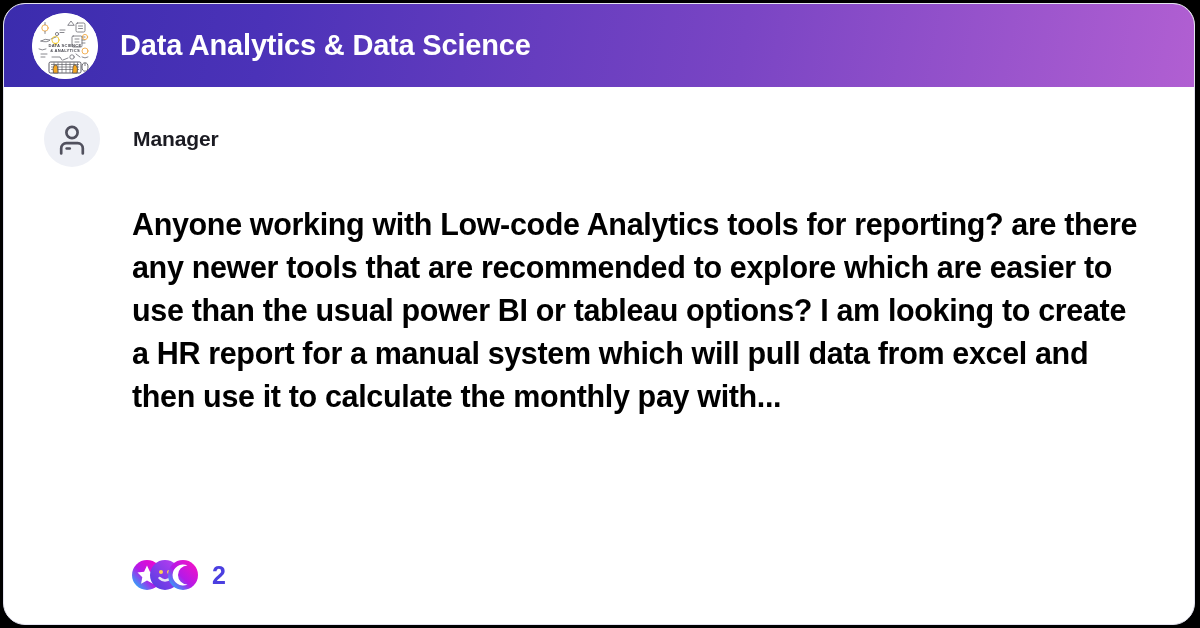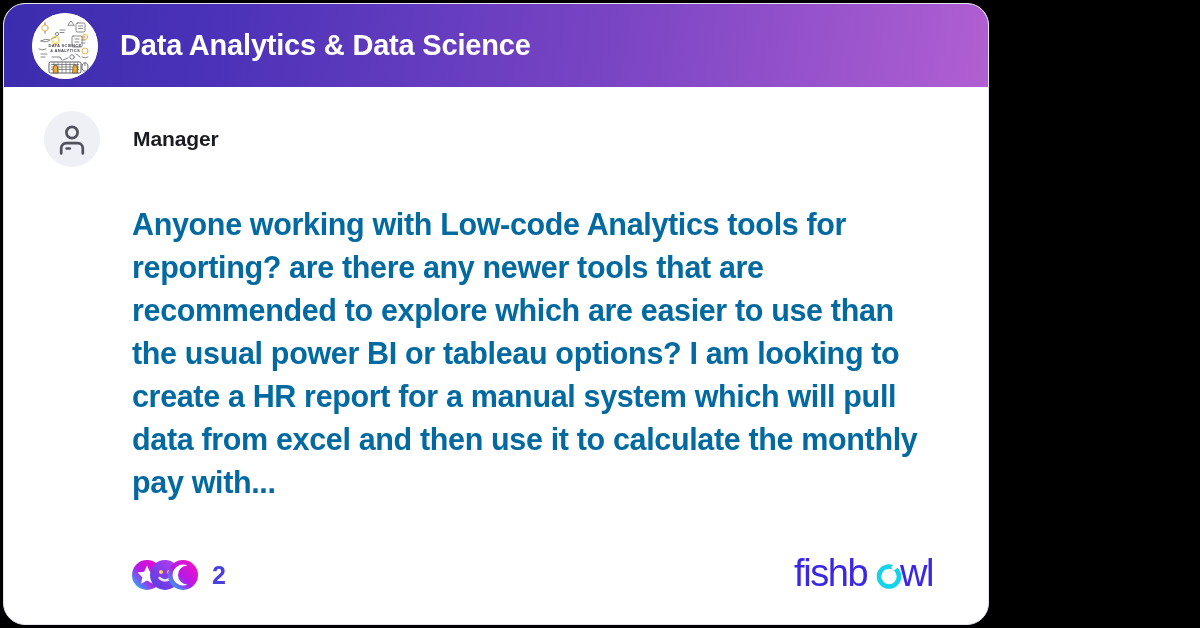--- a/index.html
+++ b/index.html
@@ -18,21 +18,21 @@
     position: relative;
     width: 1200px;
     height: 628px;
     background: #000000;
   }
 
   .card {
     position: absolute;
     left: 3px;
     top: 3px;
-    width: 986px;
+    width: 1192px;
     height: 622px;
     background: #ffffff;
     border-radius: 22px;
     border: 1px solid #e3e3ef;
     box-sizing: border-box;
     overflow: hidden;
     display: flex;
     flex-direction: column;
   }
 
@@ -102,21 +102,21 @@
     letter-spacing: -0.1px;
   }
 
   .post-text {
     margin-top: 34px;
     margin-left: 88px;
     margin-right: 8px;
     font-size: 30.5px;
     line-height: 43px;
     font-weight: 700;
-    color: #0369a1;
+    color: #000000;
     letter-spacing: -0.35px;
     max-width: 1030px;
   }
 
   
   .card-footer {
     position: absolute;
     left: 0;
     right: 0;
     bottom: 26px;
@@ -277,28 +277,17 @@
                 </defs>
                 <circle cx="15" cy="15" r="15" fill="url(#gC)"></circle>
                 <path d="M19.5 5.5 a10.5 10.5 0 1 0 0 19 a8.2 8.2 0 1 1 0 -19 z" fill="#ffffff"></path>
               </svg>
             </div>
 
           </div>
           <div class="reaction-count">2</div>
         </div>
 
-        <div class="brand-logo">
-          <svg width="146" height="44" viewBox="0 0 146 44" xmlns="http://www.w3.org/2000/svg">
-            <text x="0" y="33" font-family="Liberation Sans, sans-serif" font-size="38" font-weight="500" fill="#3a28e6" letter-spacing="-1.4">fishb</text>
-
-            <g>
-              <circle cx="95" cy="23.5" r="10" fill="none" stroke="#15d3e8" stroke-width="4.6"></circle>
-              <path d="M100 14.5 l5 -4.5" stroke="#ffffff" stroke-width="5" stroke-linecap="round"></path>
-            </g>
-            <text x="106" y="33" font-family="Liberation Sans, sans-serif" font-size="38" font-weight="500" fill="#3a28e6" letter-spacing="-1.4">wl</text>
-          </svg>
-        </div>
 
       </div>
     </div>
   </div>
 </div>
 
 </body></html>

